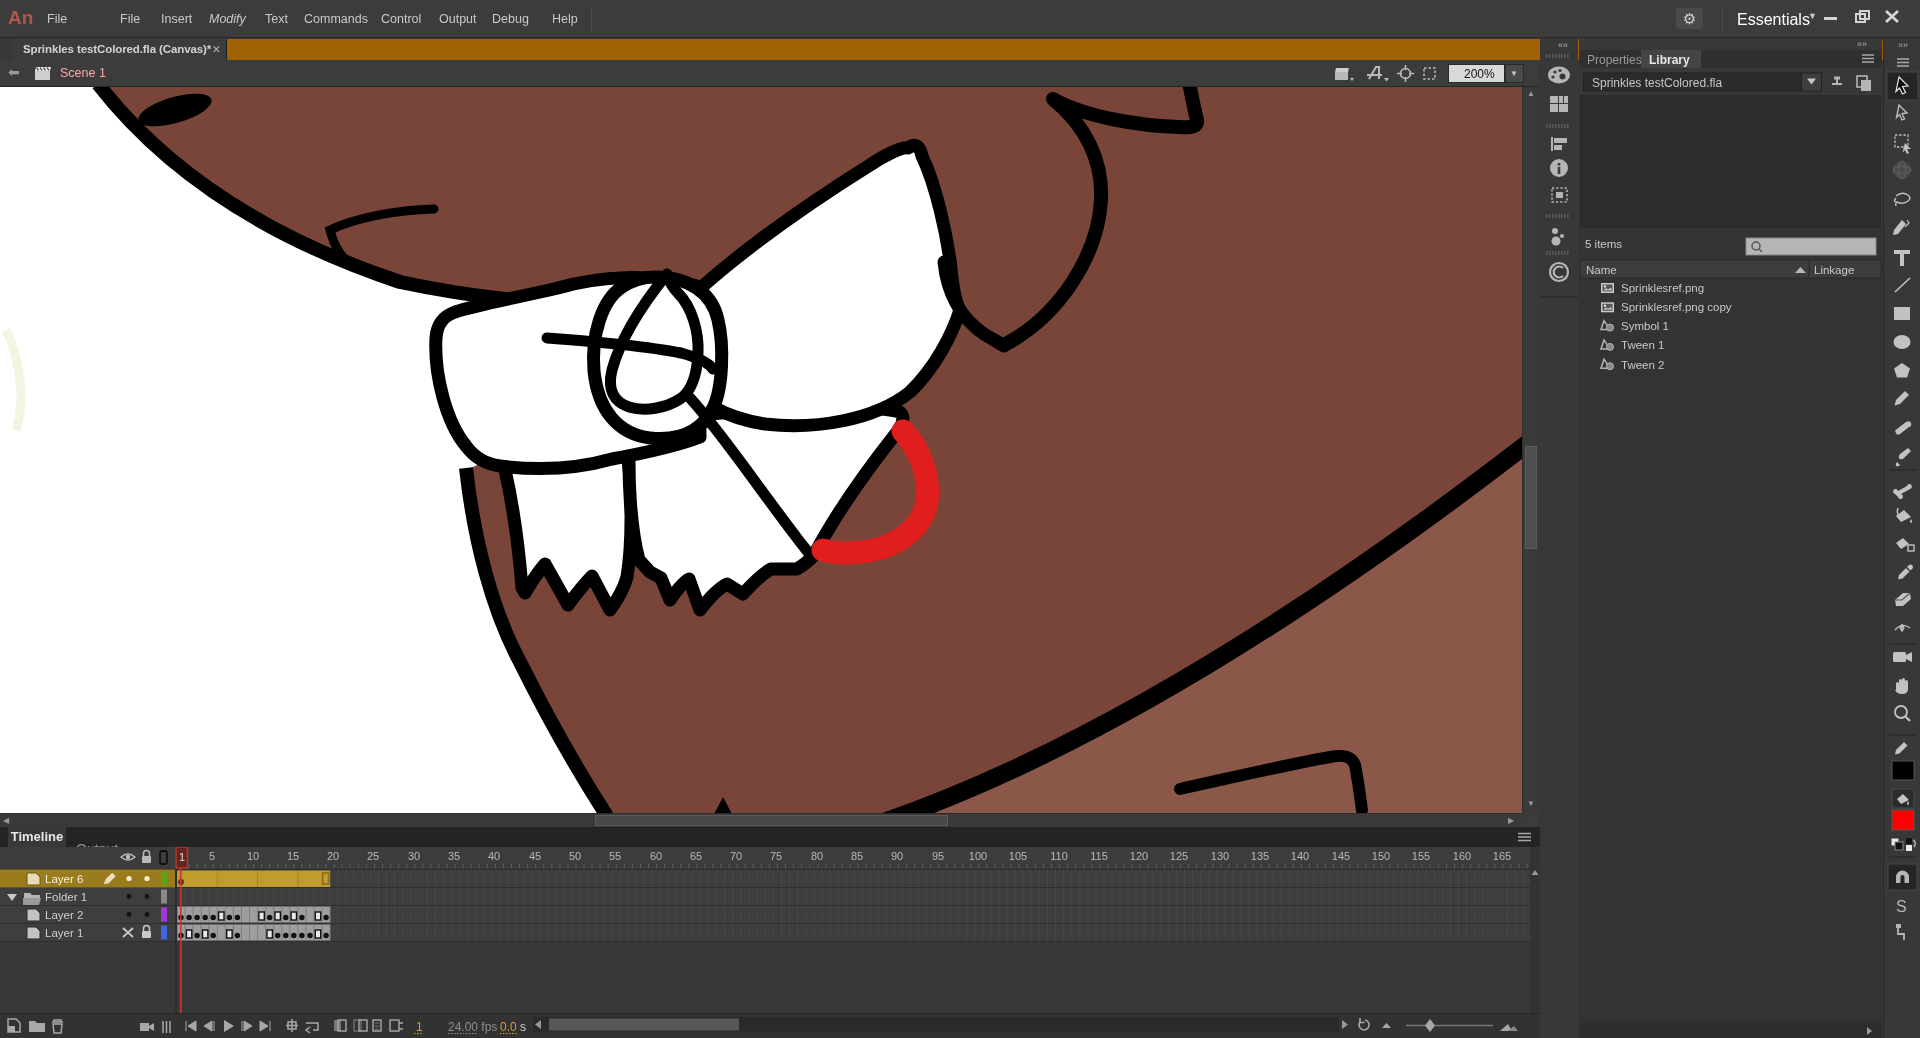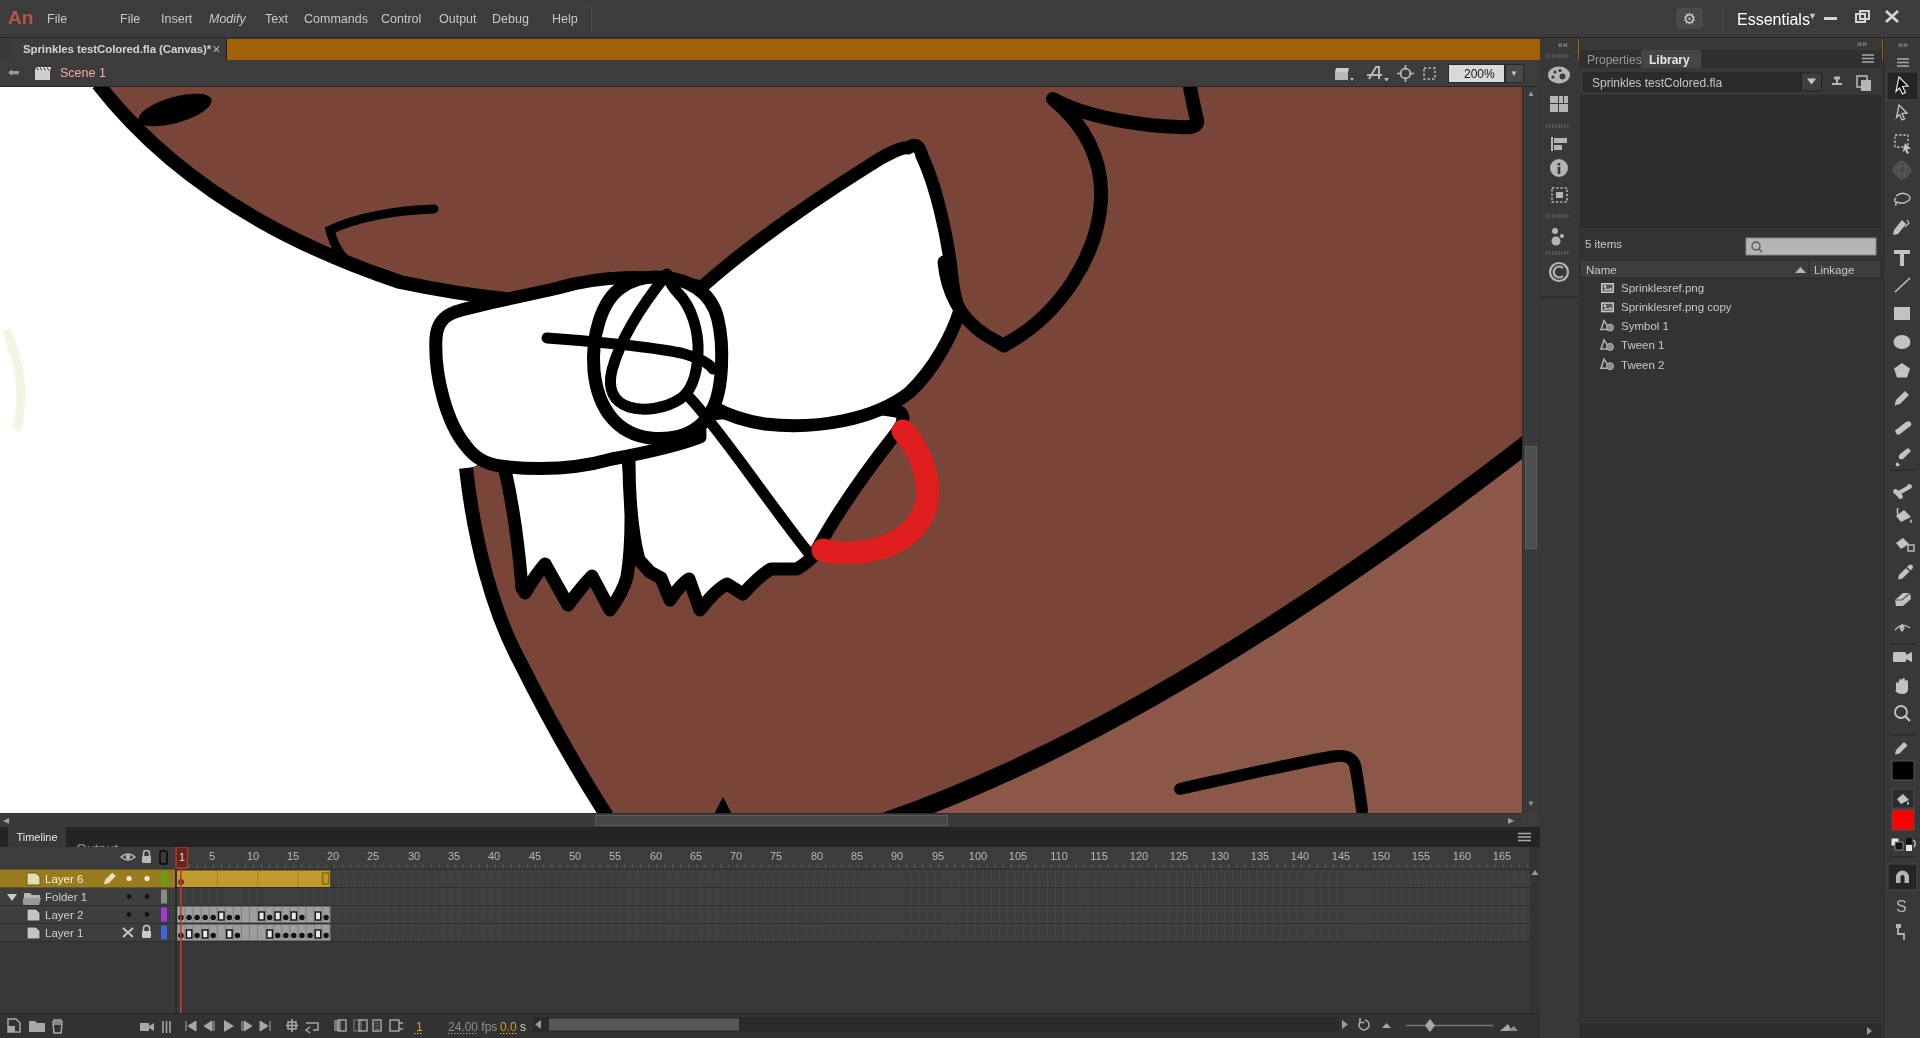--- a/index.html
+++ b/index.html
@@ -148,21 +148,21 @@
     <div class="abs" style="left:0;top:726px;width:1522px;height:14px;background:#3a3a3a;border-top:1px solid #2e2e2e;">
       <span class="abs" style="left:3px;top:2px;font-size:8px;color:#9a9a9a;">◀</span>
       <div class="abs" style="left:595px;top:1px;width:353px;height:11px;background:#484848;border:1px solid #5a5a5a;"></div>
       <span class="abs" style="left:1508px;top:2px;font-size:8px;color:#9a9a9a;">▶</span>
     </div>
   </div>
 
   <div class="abs" id="timeline" style="left:0;top:827px;width:1540px;height:211px;background:#383838;">
     <div class="abs" style="left:0;top:0;width:1540px;height:20px;background:#242424;">
       <div class="abs" style="left:8px;top:0;width:58px;height:20px;background:#383838;text-align:center;">
-        <span style="font-size:11px;font-weight:normal;color:#e8e8e8;line-height:20px;">Timeline</span>
+        <span style="font-size:13px;font-weight:bold;color:#e8e8e8;line-height:20px;">Timeline</span>
       </div>
       <span class="abs" style="left:76px;top:14px;font-size:14px;color:#8f8f8f;">Output</span>
       <svg class="abs" style="left:1518px;top:5px;" width="13" height="10" viewBox="0 0 13 10">
           <path d="M0 1.5 h13 M0 5 h13 M0 8.5 h13" stroke="#a8a8a8" stroke-width="1.4"></path>
         </svg>
     </div>
 <svg width="1540" height="191" viewBox="0 0 1540 191" style="position:absolute;left:0;top:20px;">
 <rect x="0" y="0" width="1540" height="21" fill="#3c3c3c"></rect>
 <rect x="0" y="22" width="1530" height="72" fill="#3e3e3e"></rect>
 <rect x="0" y="94" width="1540" height="72" fill="#383838"></rect>

